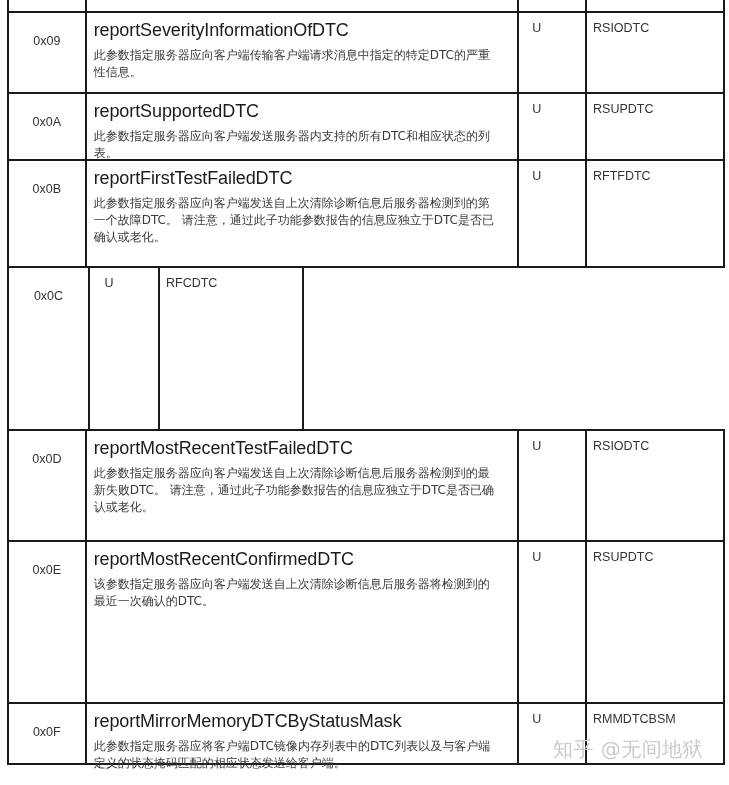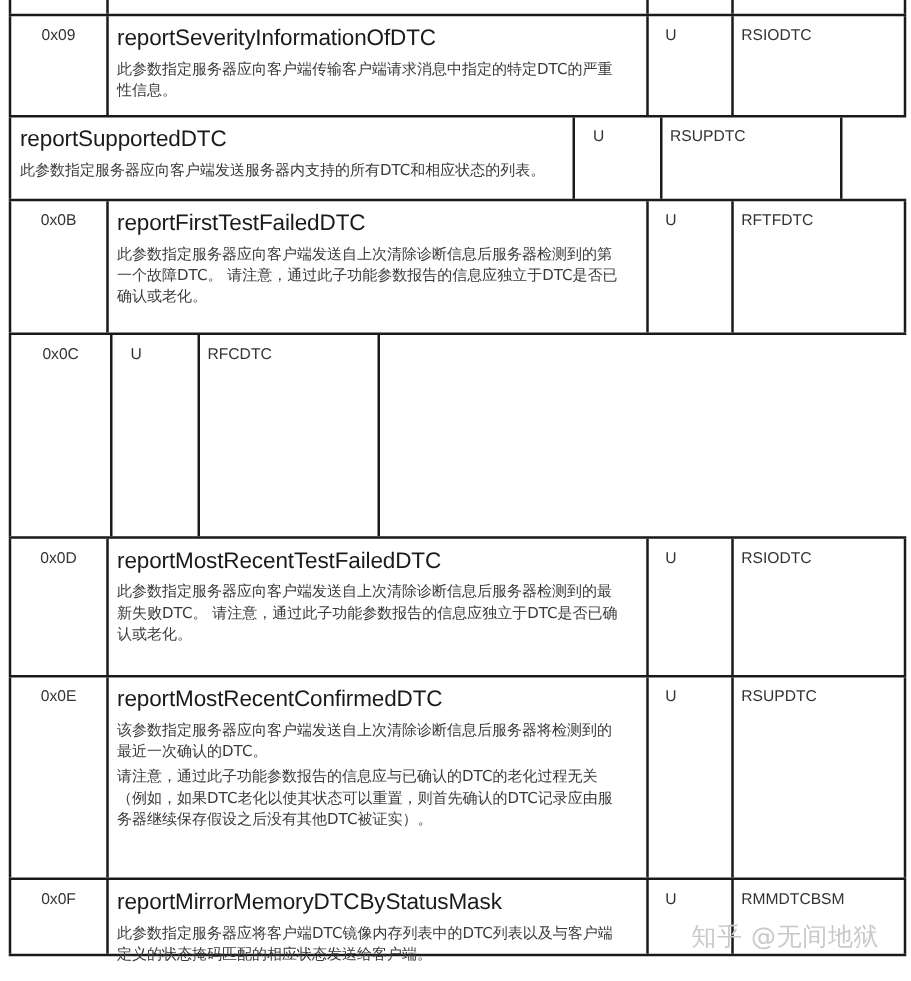--- a/index.html
+++ b/index.html
@@ -6,21 +6,21 @@
     body { width: 729px; height: 785px; position: relative; overflow: hidden;
            font-family: "Liberation Sans", "DejaVu Sans", sans-serif; color: #2b2b2b; }
     .tbl { position: absolute; left: 7px; top: 0; width: 718px; }
     .row { position: relative; display: flex; border-bottom: 2px solid #1a1a1a; box-sizing: border-box; }
     .row.top { height: 13px; }
     .cell { box-sizing: border-box; border-left: 2px solid #1a1a1a; position: relative; }
     .cell.c1 { width: 81px; }
     .cell.c2 { width: 451px; }
     .cell.c3 { width: 40px; }
     .cell.c4 { width: 146px; border-right: 2px solid #1a1a1a; margin-left: 30px; }
-    .hex { text-align: center; font-size: 12.5px; padding-top: 8px; color: #333; }
+    .hex { text-align: center; font-size: 12.5px; padding-top: 21px; color: #333; }
     .name { font-weight: normal; font-size: 18px; padding: 7px 0 0 7px; color: #1a1a1a; letter-spacing: -0.1px; }
     .desc { font-size: 12px; line-height: 17px; padding: 6px 16px 0 7px; color: #3a3a3a;
             font-family: "DejaVu Sans", sans-serif; }
     .desc + .desc { padding-top: 3px; }
     .mode { text-align: center; font-size: 12.5px; padding-top: 8px; color: #333; }
     .abbr { font-size: 12.5px; padding: 8px 0 0 6px; color: #333; }
     .watermark { position: absolute; left: 553px; top: 736px; font-size: 20px; color: #c9c9c9;
                  font-family: "DejaVu Sans", sans-serif; letter-spacing: 0.5px; pointer-events: none; }
   </style>
 </head>
@@ -44,20 +44,23 @@
     </div>
     <div class="cell c3">
         <div class="mode">U</div>
       </div>
     <div class="cell c4">
         <div class="abbr">RSIODTC</div>
       </div>
   </div>
 
   <div class="row" style="height:67px">
+    <div class="cell c1">
+        <div class="hex">0x0A</div>
+      </div>
     <div class="cell c2">
       <div class="name">reportSupportedDTC</div>
       <div class="desc">此参数指定服务器应向客户端发送服务器内支持的所有DTC和相应状态的列表。</div>
     </div>
     <div class="cell c3">
         <div class="mode">U</div>
       </div>
     <div class="cell c4">
         <div class="abbr">RSUPDTC</div>
       </div>
@@ -107,21 +110,20 @@
       </div>
   </div>
 
   <div class="row" style="height:162px">
     <div class="cell c1">
         <div class="hex">0x0E</div>
       </div>
     <div class="cell c2">
       <div class="name">reportMostRecentConfirmedDTC</div>
       <div class="desc">该参数指定服务器应向客户端发送自上次清除诊断信息后服务器将检测到的最近一次确认的DTC。</div>
-      <div class="desc">请注意，通过此子功能参数报告的信息应与已确认的DTC的老化过程无关（例如，如果DTC老化以使其状态可以重置，则首先确认的DTC记录应由服务器继续保存假设之后没有其他DTC被证实）。</div>
     </div>
     <div class="cell c3">
         <div class="mode">U</div>
       </div>
     <div class="cell c4">
         <div class="abbr">RSUPDTC</div>
       </div>
   </div>
 
   <div class="row" style="height:61px">

